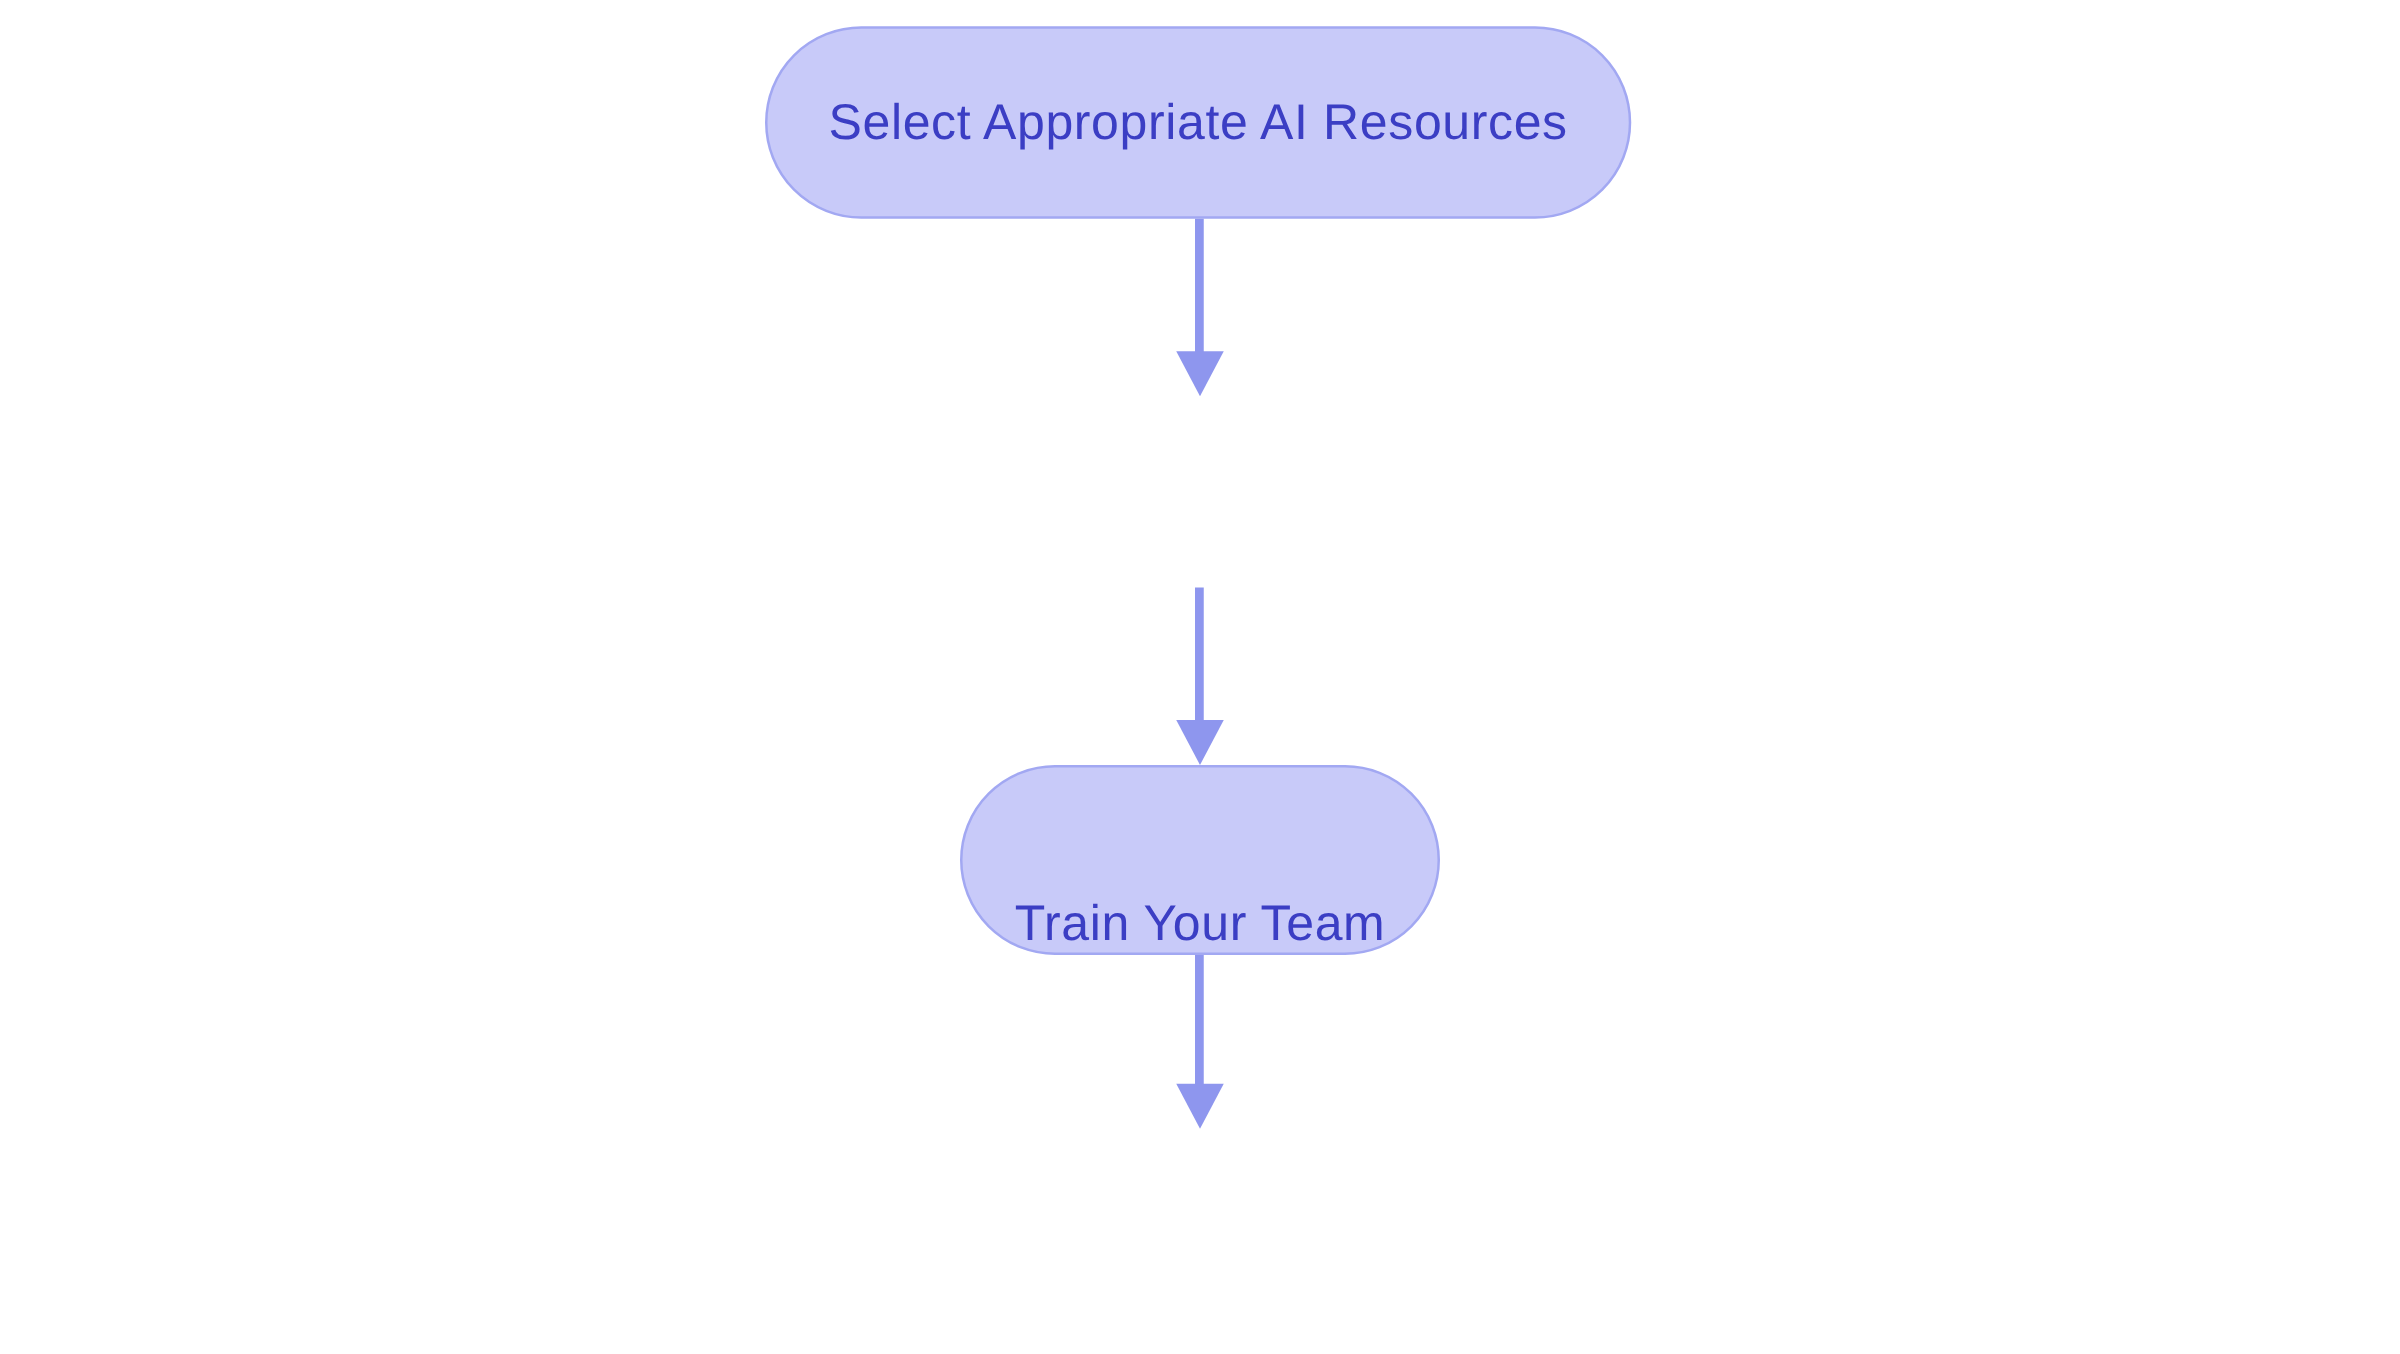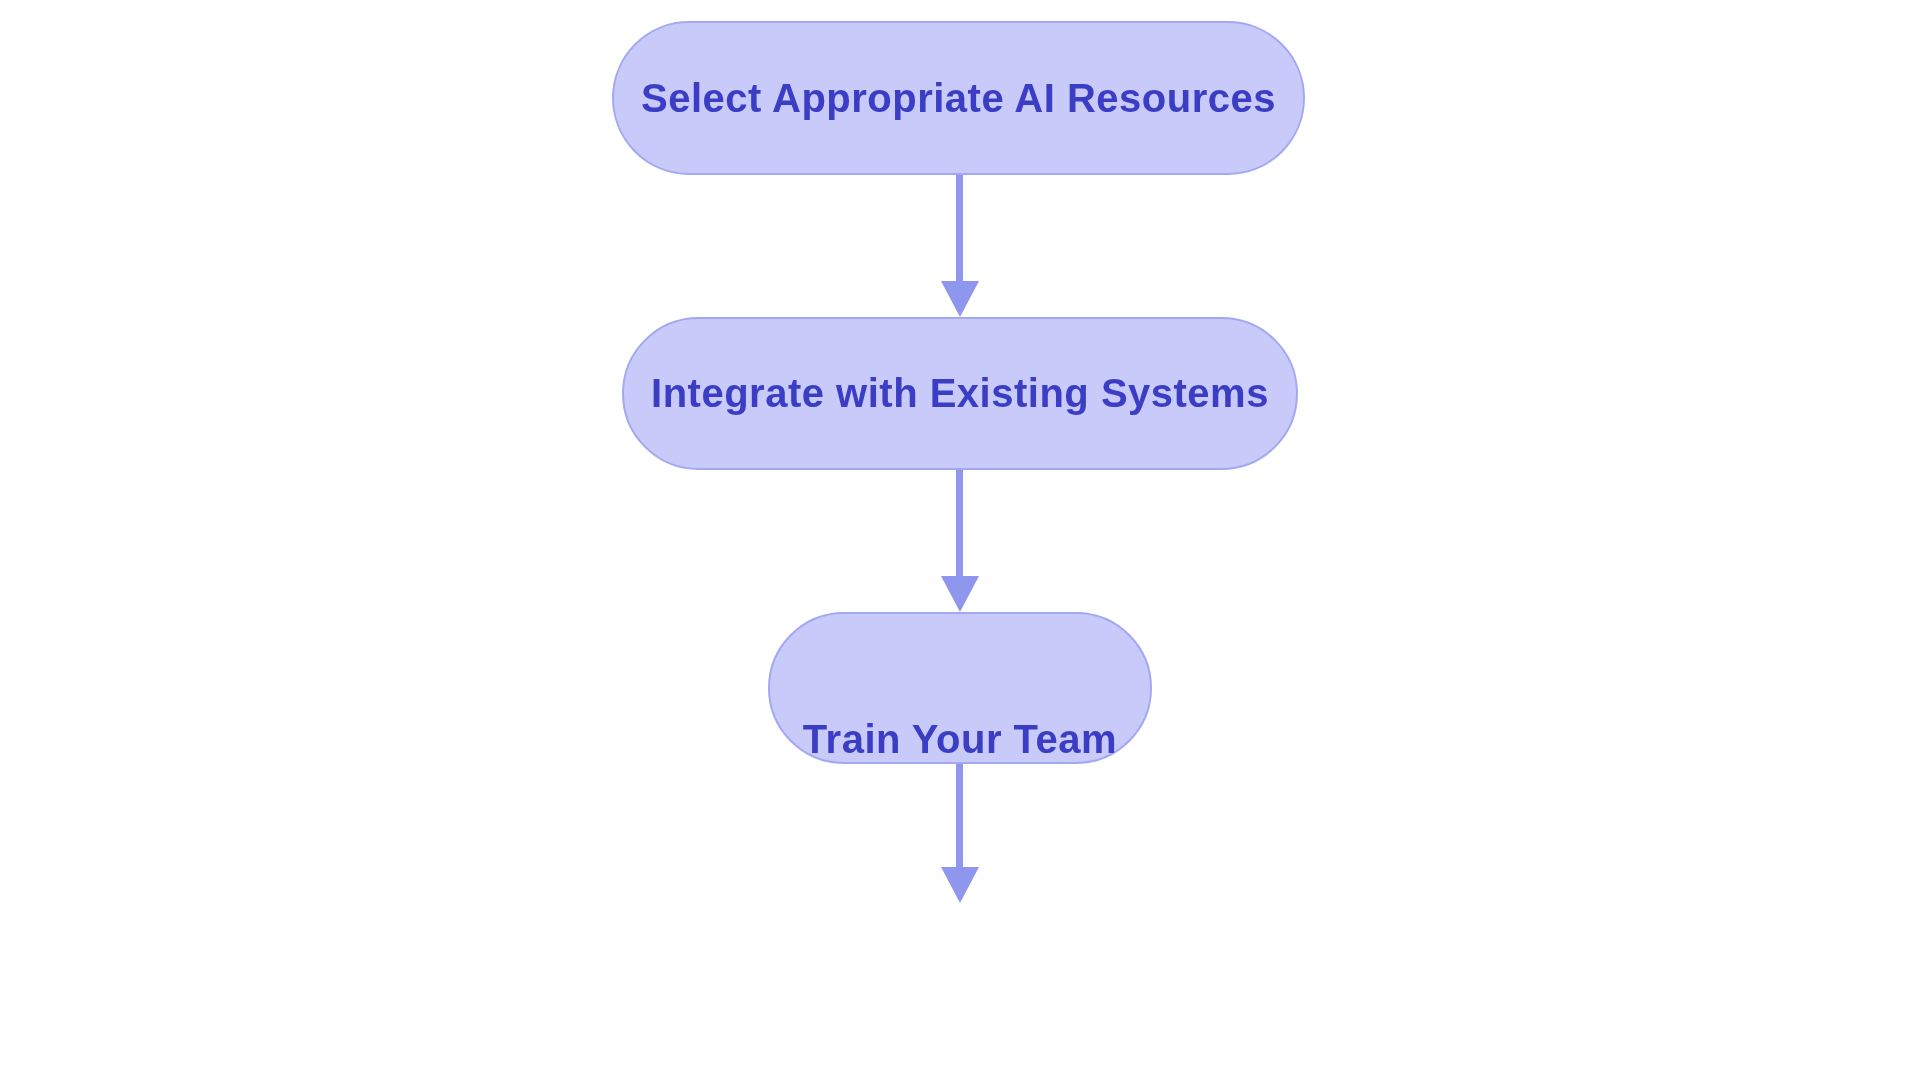--- a/index.html
+++ b/index.html
@@ -19,21 +19,21 @@
     position: absolute;
     box-sizing: border-box;
     background: #c8caf9;
     border: 2px solid #a2a8f2;
     border-radius: 80px;
     display: flex;
     align-items: center;
     justify-content: center;
     color: #3b3ec4;
     font-size: 40px;
-    font-weight: 700;
+    font-weight: 400;
     letter-spacing: 0.5px;
     white-space: nowrap;
   }
   .node-1 { left: 612px; top: 21px;  width: 693px; height: 154px; }
   .node-2 { left: 622px; top: 317px; width: 676px; height: 153px; }
   .node-3 { left: 768px; top: 612px; width: 384px; height: 152px; align-items: flex-end; }
   .node-4 { left: 737px; top: 903px; width: 443px; height: 154px; }
 
   .arrow-shaft {
     position: absolute;
@@ -63,23 +63,20 @@
 
 <div class="canvas">
 
   <div class="flow-node node-1">
     <span>Select Appropriate AI Resources</span>
   </div>
 
   <div class="arrow-shaft shaft-1"></div>
   <div class="arrow-head head-1"></div>
 
-  <div class="flow-node node-2">
-    <span>Integrate with Existing Systems</span>
-  </div>
 
   <div class="arrow-shaft shaft-2"></div>
   <div class="arrow-head head-2"></div>
 
   <div class="flow-node node-3">
     <span>Train Your Team</span>
   </div>
 
   <div class="arrow-shaft shaft-3"></div>
   <div class="arrow-head head-3"></div>

